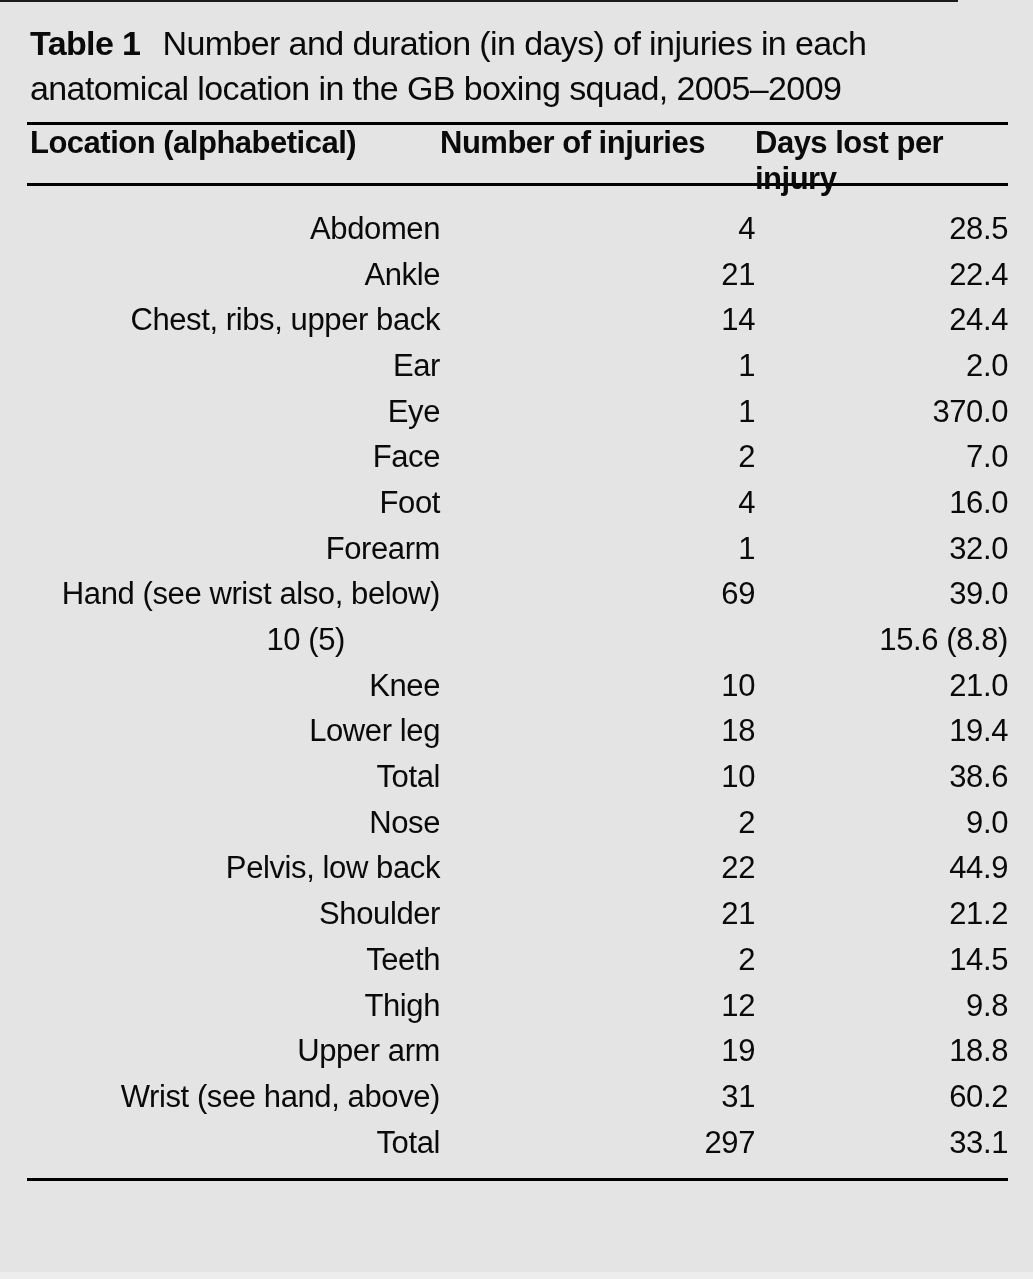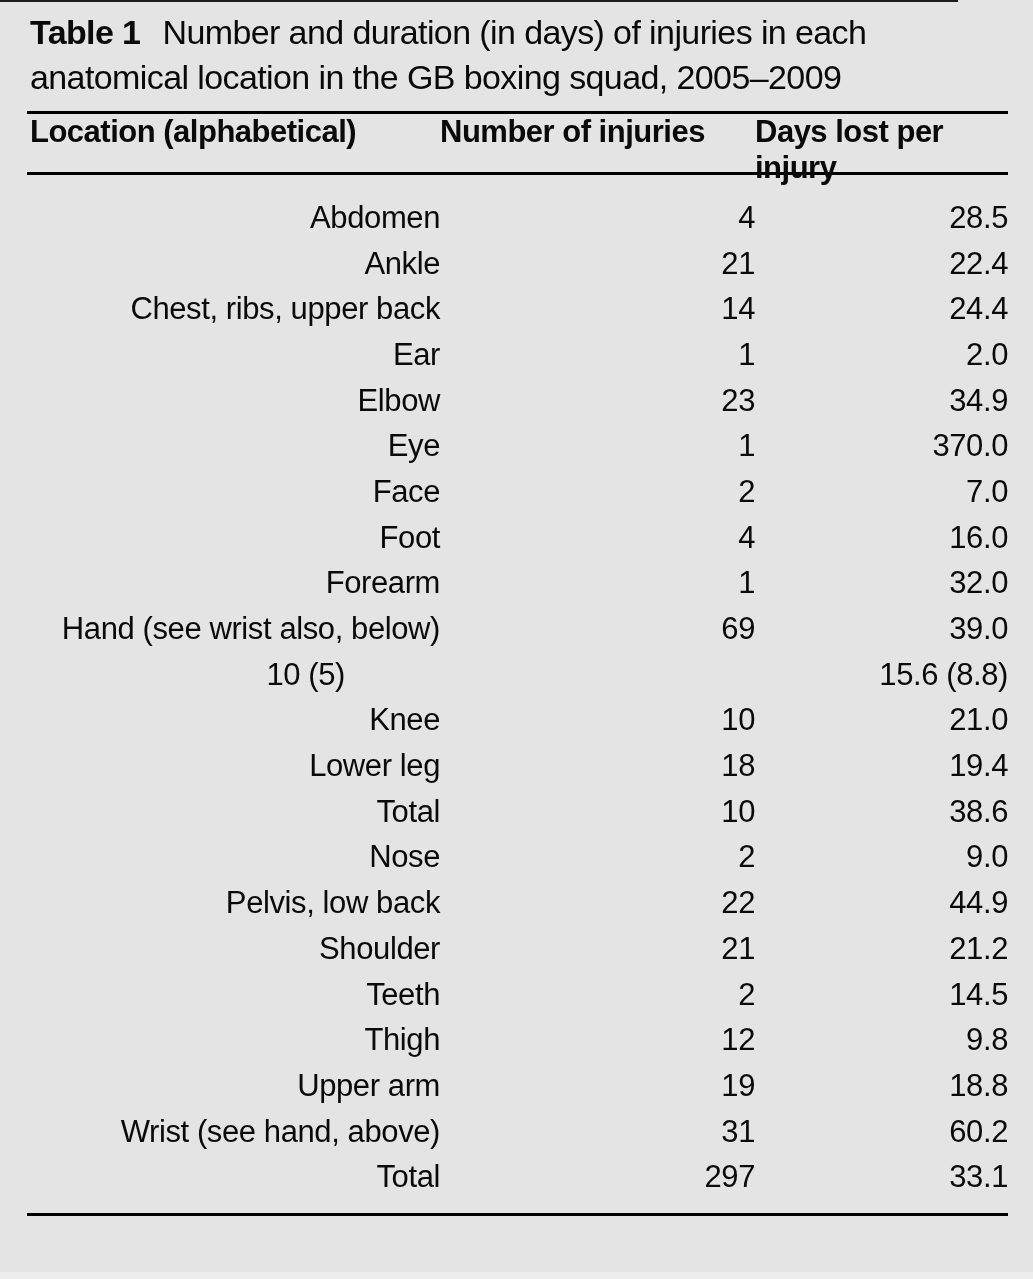--- a/index.html
+++ b/index.html
@@ -23,21 +23,21 @@
     left: 0;
     width: 958px;
     height: 2px;
     background: #1c1c1c;
   }
   .content {
     padding: 0 25px 0 30px;
     box-sizing: border-box;
   }
   .caption {
-    padding-top: 10px;
+    padding-top: 21px;
     max-width: 950px;
     font-size: 34px;
     line-height: 45px;
     letter-spacing: -0.6px;
   }
   .caption .table-label {
     font-weight: 700;
     margin-right: 22px;
   }
   .rule {
@@ -129,25 +129,20 @@
     <div class="col-injuries">14</div>
     <div class="col-days">24.4</div>
   </div>
 
   <div class="data-row">
     <div class="col-location">Ear</div>
     <div class="col-injuries">1</div>
     <div class="col-days">2.0</div>
   </div>
 
-  <div class="data-row">
-    <div class="col-location">Elbow</div>
-    <div class="col-injuries">23</div>
-    <div class="col-days">34.9</div>
-  </div>
 
   <div class="data-row">
     <div class="col-location">Eye</div>
     <div class="col-injuries">1</div>
     <div class="col-days">370.0</div>
   </div>
 
   <div class="data-row">
     <div class="col-location">Face</div>
     <div class="col-injuries">2</div>

